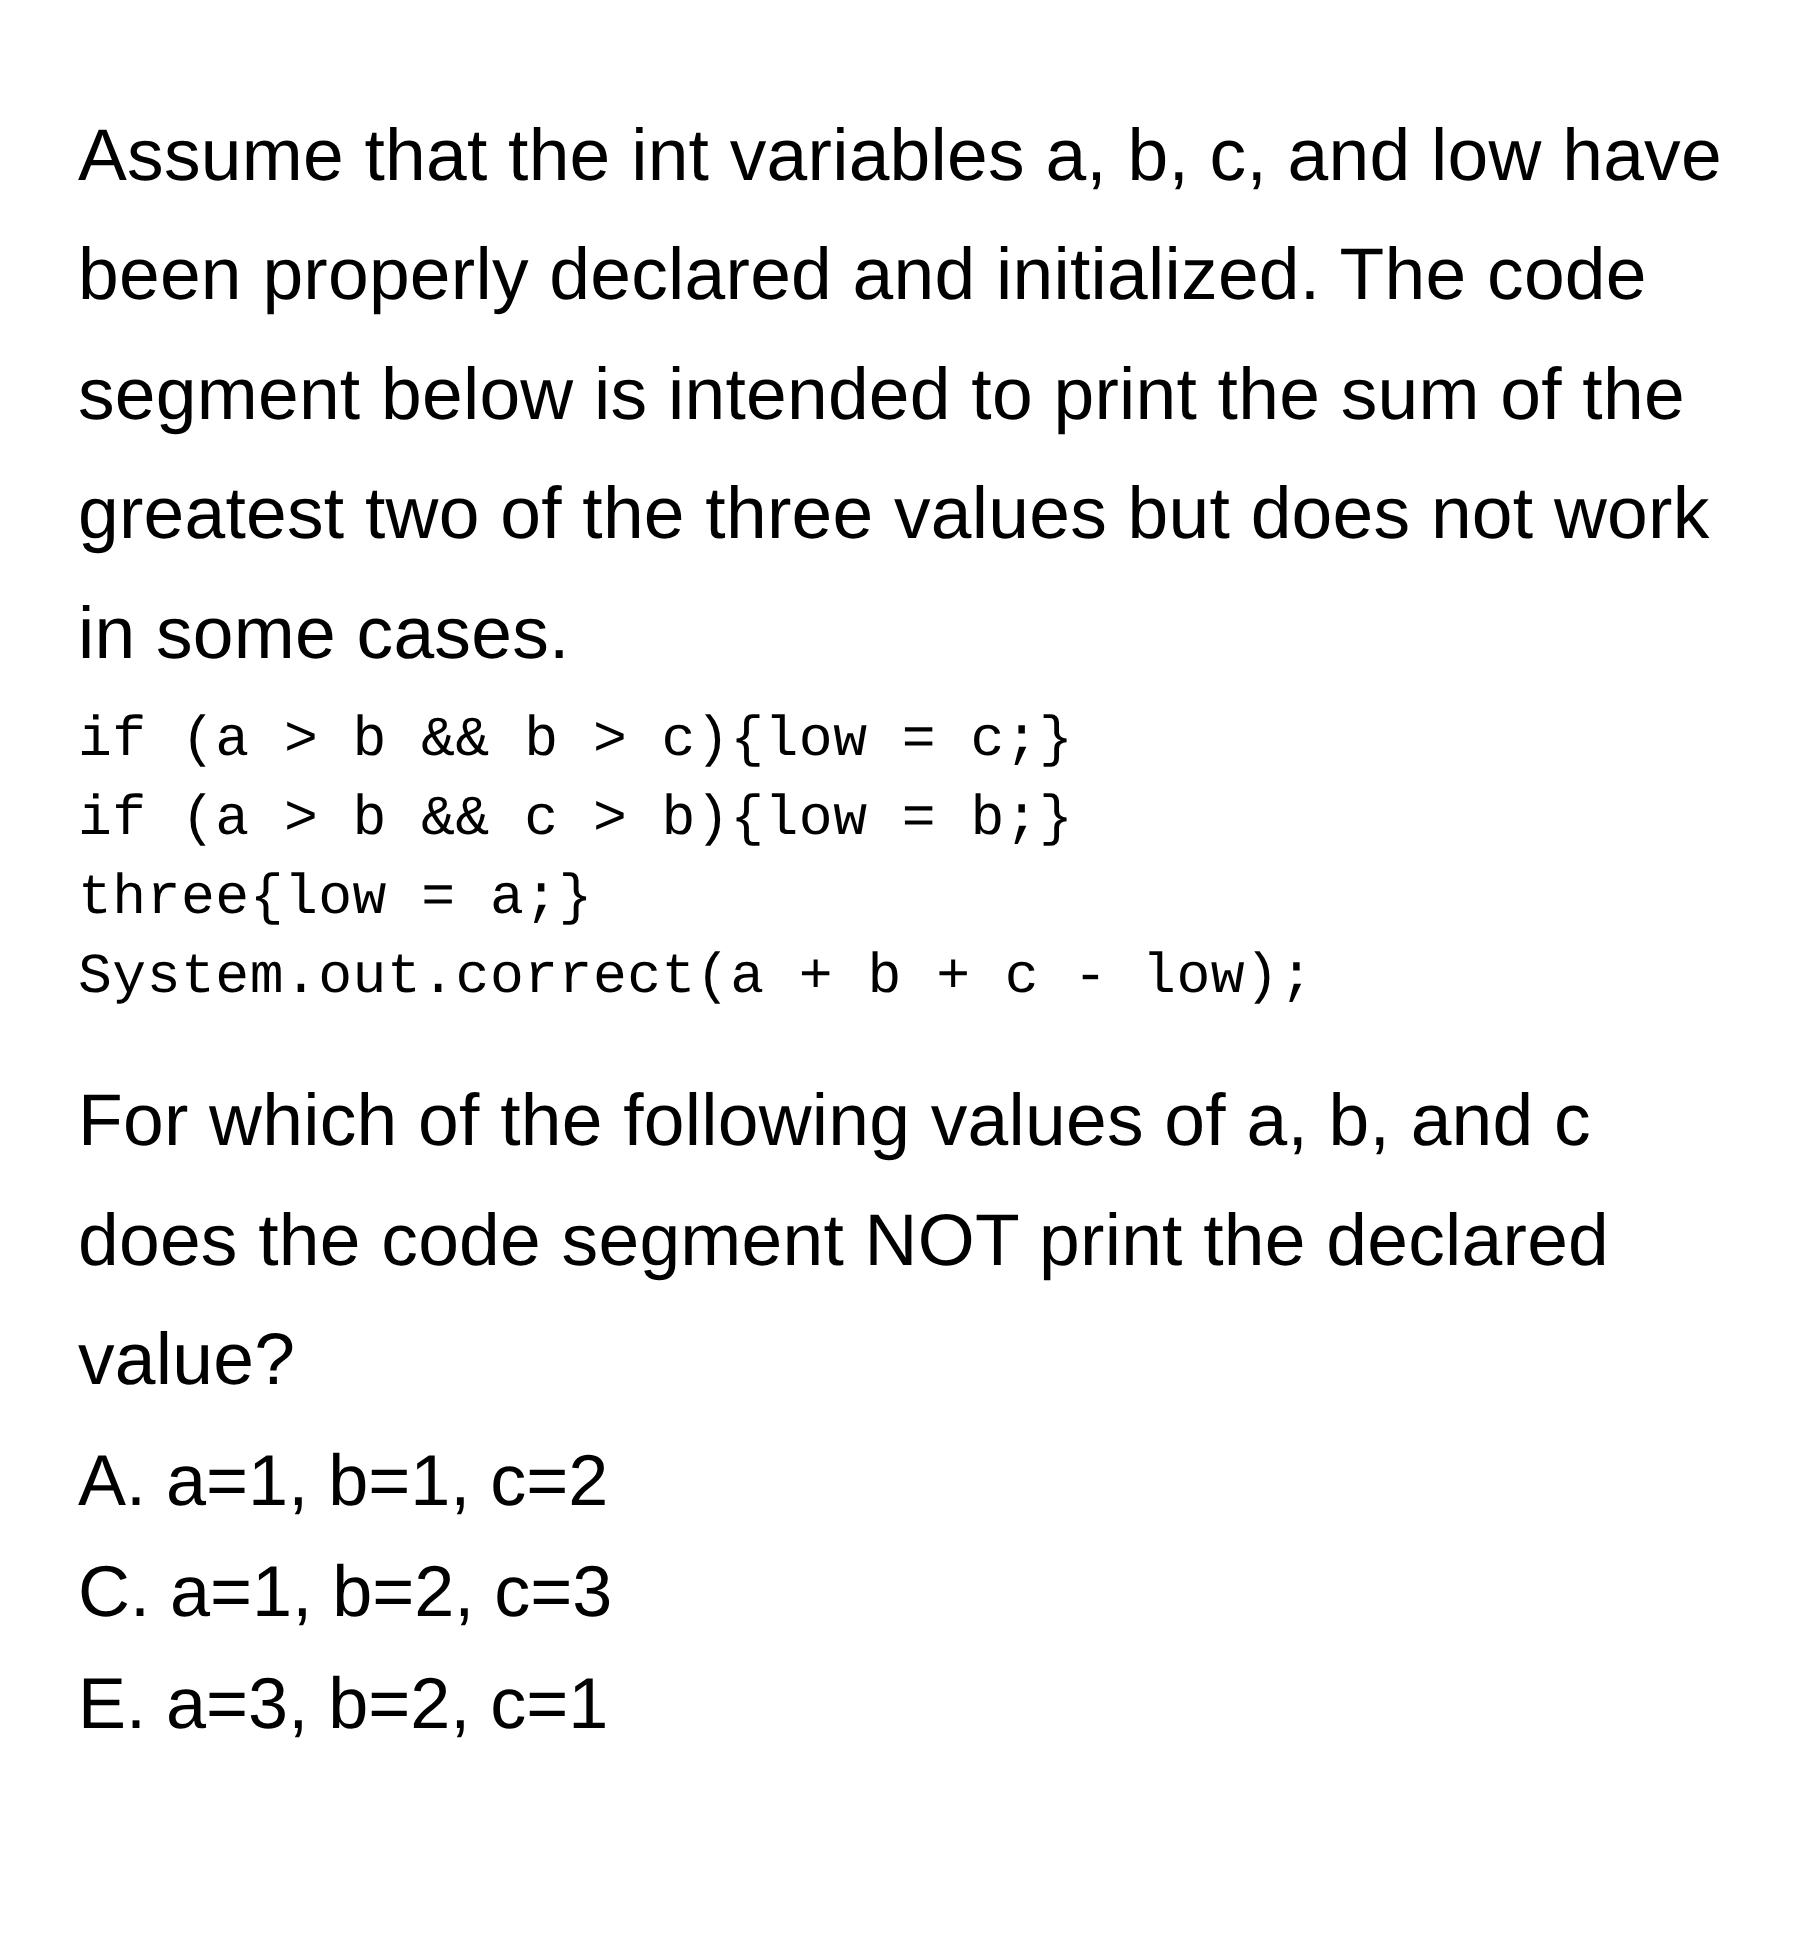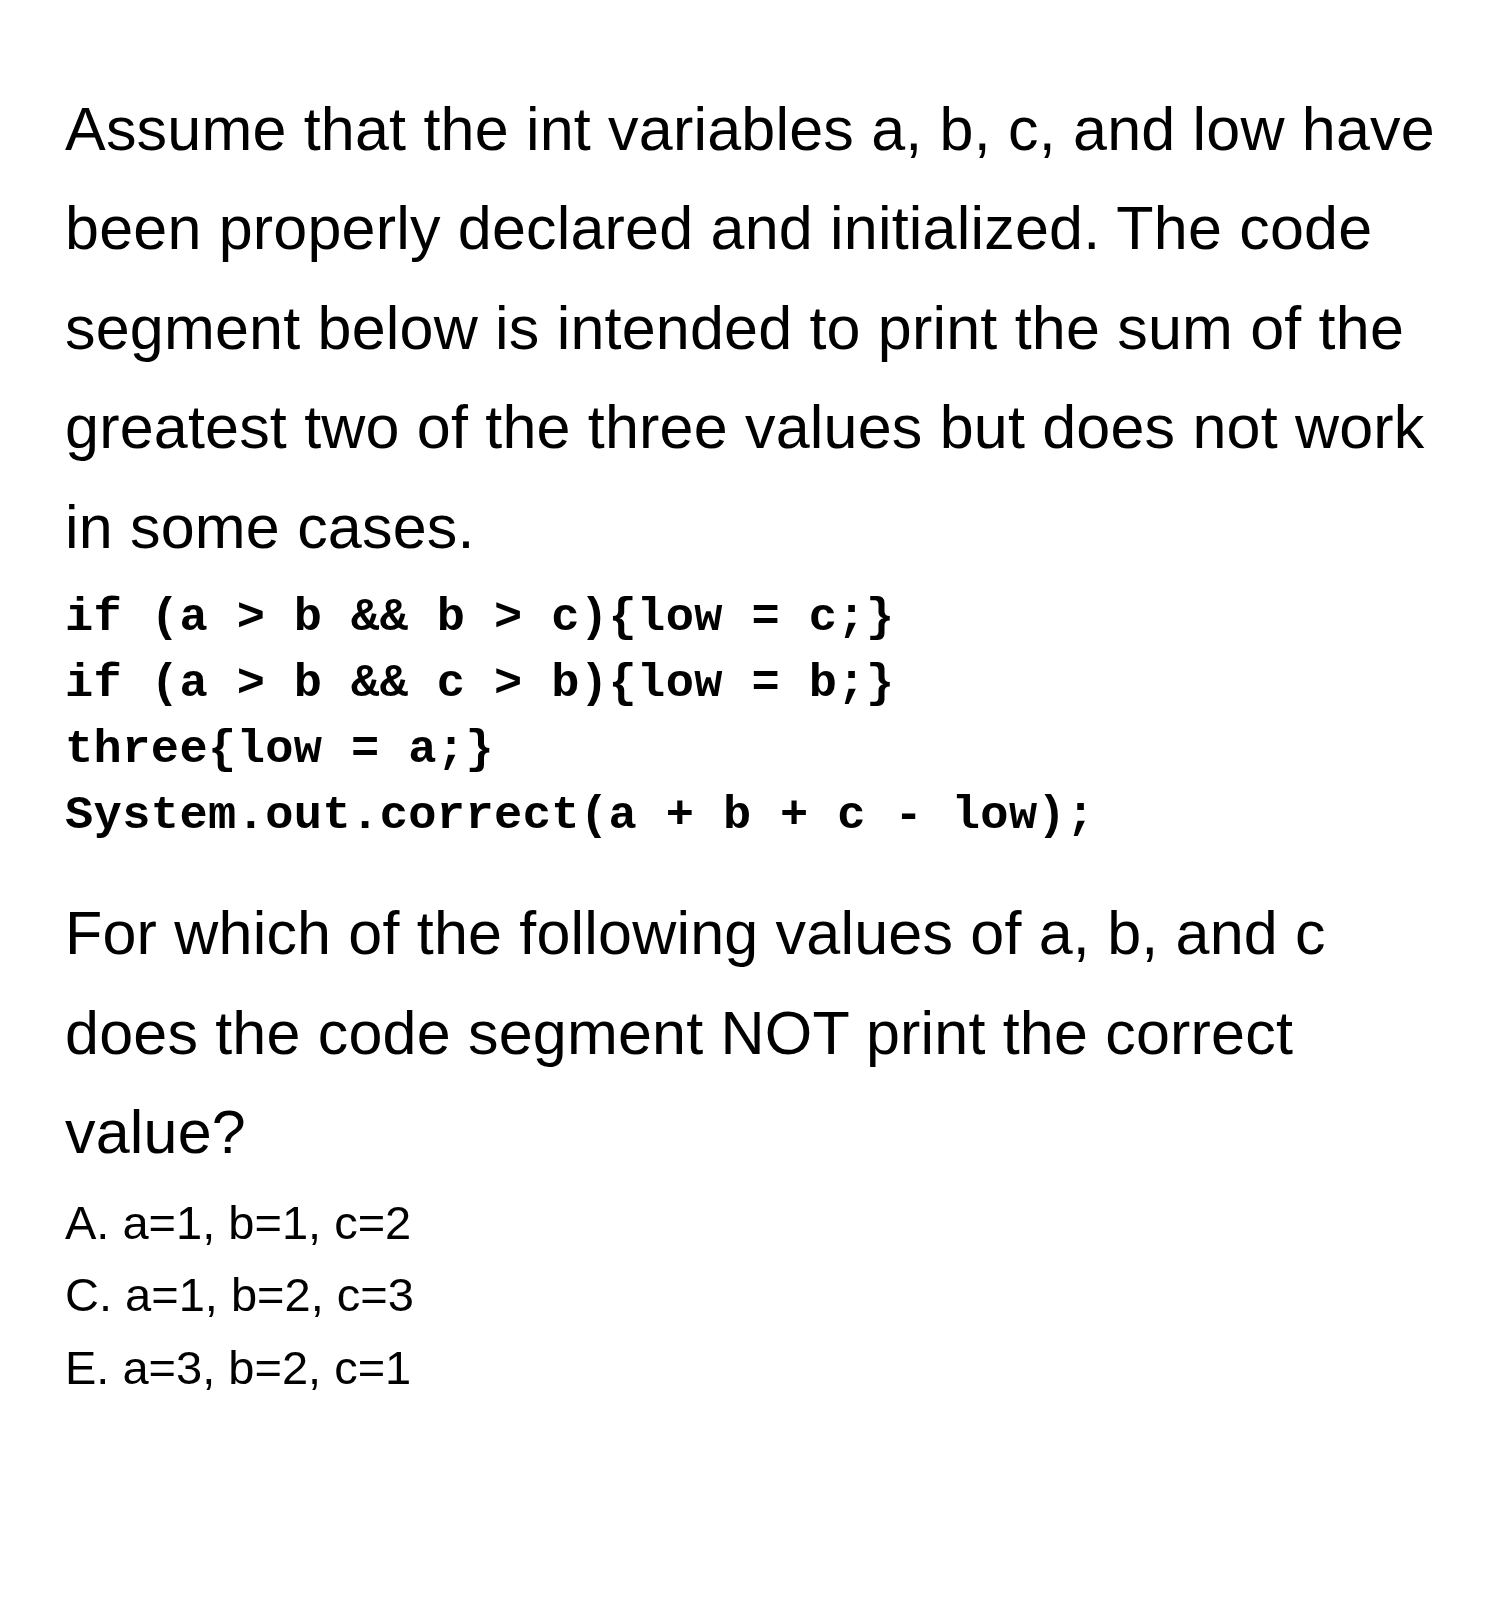--- a/index.html
+++ b/index.html
@@ -18,54 +18,54 @@
     .prose {
       font-size: 61px;
       line-height: 1.63;
       font-weight: 400;
       letter-spacing: 0.2px;
     }
     .code {
       font-family: "Courier New", Courier, monospace;
       font-size: 47px;
       line-height: 1.4;
-      font-weight: 700;
+      font-weight: 400;
       letter-spacing: 0.4px;
       white-space: pre;
     }
     .block1 {
       margin-bottom: 0px;
     }
     .codeblock {
       margin-top: 8px;
       margin-bottom: 34px;
     }
     .block2 {
       margin-top: 36px;
     }
     .options {
       margin-top: 4px;
     }
     .opt {
-      font-size: 47px;
+      font-size: 60px;
       line-height: 1.55;
       font-weight: 400;
     }
   </style>
 </head>
 <body>
 
 <div class="prose block1">Assume that the int variables a, b, c, and low have been properly declared and initialized. The code segment below is intended to print the sum of the greatest two of the three values but does not work in some cases.</div>
 
 <div class="codeblock">
   <div class="code">if (a &gt; b &amp;&amp; b &gt; c){low = c;}</div>
   <div class="code">if (a &gt; b &amp;&amp; c &gt; b){low = b;}</div>
   <div class="code">three{low = a;}</div>
   <div class="code">System.out.correct(a + b + c - low);</div>
 </div>
 
-<div class="prose block2">For which of the following values of a, b, and c does the code segment NOT print the correct value?</div>
+<div class="prose block2">For which of the following values of a, b, and c does the code segment NOT print the declared value?</div>
 
 <div class="options">
   <div class="opt">A. a=1, b=1, c=2</div>
   <div class="opt">C. a=1, b=2, c=3</div>
   <div class="opt">E. a=3, b=2, c=1</div>
 </div>
 
 </body></html>

